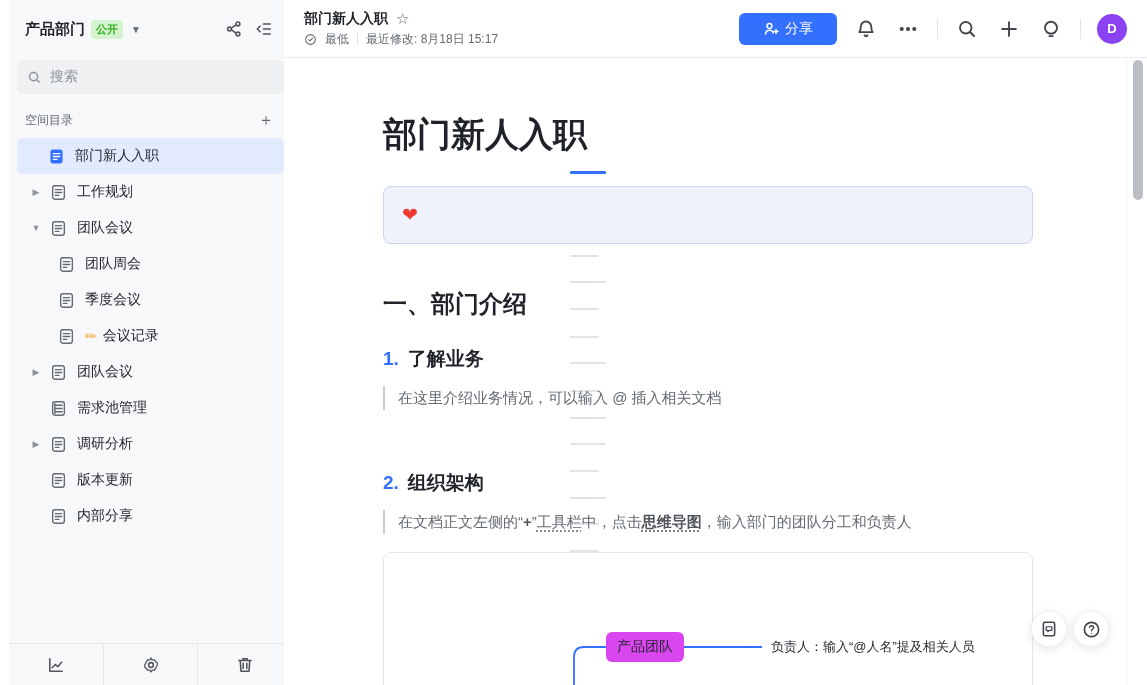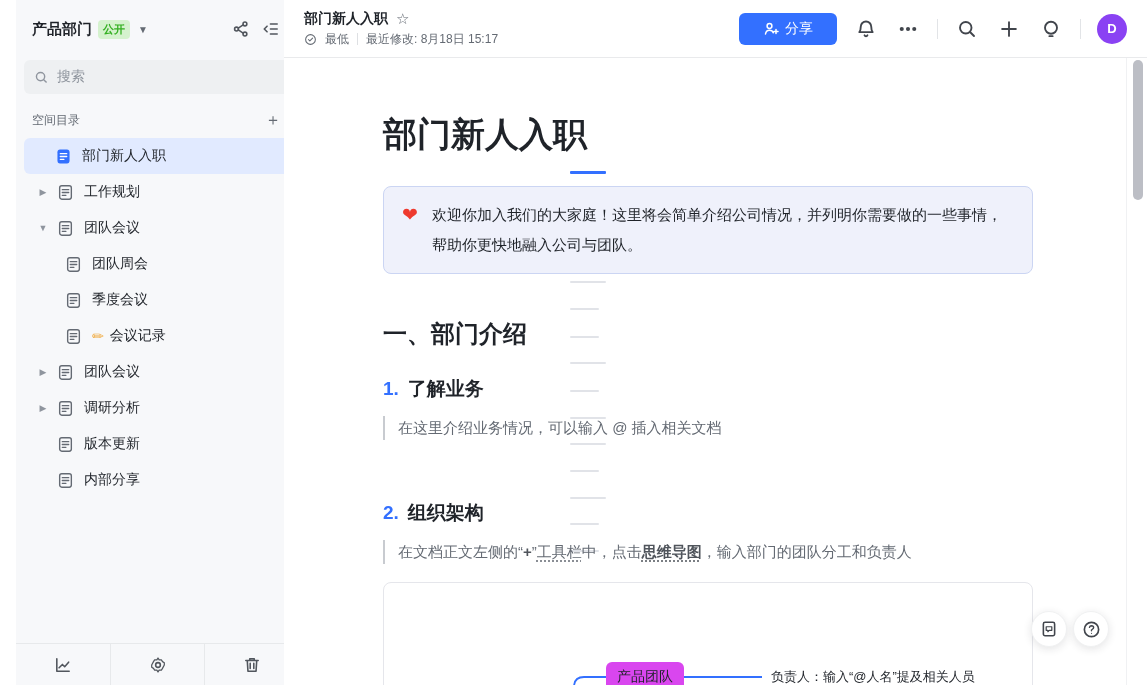--- a/index.html
+++ b/index.html
@@ -1,20 +1,20 @@
 <!DOCTYPE html>
 <html><head>
 <meta charset="utf-8">
 <style>
   * { margin:0; padding:0; box-sizing:border-box; }
   html,body { width:1147px; height:685px; overflow:hidden; }
   body { font-family:"Liberation Sans","DejaVu Sans",sans-serif; color:#1f2329; background:#fff; position:relative; }
 
   
-  .sidebar { position:absolute; left:16px; top:0; width:284px; height:685px; background:#f7f8fa; border-right:1px solid #e8eaec; display:flex; flex-direction:column; }
+  .sidebar { position:absolute; left:9px; top:0; width:284px; height:685px; background:#f7f8fa; border-right:1px solid #e8eaec; display:flex; flex-direction:column; }
   .sb-head { height:58px; display:flex; align-items:center; padding:0 16px; gap:6px; }
   .ws-name { font-size:15px; font-weight:700; color:#1f2329; }
   .ws-badge { background:#d5f2ce; color:#35b023; font-size:11px; padding:2px 5px; border-radius:4px; font-weight:600; }
   .ws-caret { color:#646a73; font-size:10px; margin-left:2px; }
   .sb-head .spacer { flex:1; }
   .hicon { width:24px; height:24px; display:flex; align-items:center; justify-content:center; border-radius:5px; cursor:pointer; }
   .hicon svg { stroke:#51565d; fill:none; stroke-width:1.4; stroke-linecap:round; stroke-linejoin:round; }
 
   .sb-search { margin:2px 8px 10px; height:34px; background:#eef0f2; border-radius:6px; display:flex; align-items:center; padding:0 10px; gap:8px; }
   .sb-search svg { stroke:#8f959e; fill:none; stroke-width:1.5; }
@@ -187,20 +187,30 @@
       <span class="arrow">▶</span>
       <span class="ticon">
           <svg width="17" height="17" viewBox="0 0 16 16">
             <rect x="2.5" y="1.7" width="11" height="12.6" rx="2"></rect>
             <path d="M5 5.3h6M5 8h6M5 10.7h3.4"></path>
           </svg>
         </span>
       <span class="lbl">团队会议</span>
     </div>
     <div class="trow">
+      <span class="arrow"></span>
+      <span class="ticon">
+          <svg width="17" height="17" viewBox="0 0 16 16">
+            <rect x="2.5" y="1.7" width="11" height="12.6" rx="2"></rect>
+            <path d="M4.6 5h6.8M4.6 8h6.8M4.6 11h6.8M4.6 3.2v9.6"></path>
+          </svg>
+        </span>
+      <span class="lbl">需求池管理</span>
+    </div>
+    <div class="trow">
       <span class="arrow">▶</span>
       <span class="ticon">
           <svg width="17" height="17" viewBox="0 0 16 16">
             <rect x="2.5" y="1.7" width="11" height="12.6" rx="2"></rect>
             <path d="M5 5.3h6M5 8h6M5 10.7h3.4"></path>
           </svg>
         </span>
       <span class="lbl">调研分析</span>
     </div>
     <div class="trow">
@@ -325,21 +335,20 @@
     <div class="oline" style="top:523px;width:29px;"></div>
     <div class="oline" style="top:550px;width:29px;"></div>
   </div>
 
   <div class="doc-scroll">
     <div class="doc-col">
       <h1 class="doc-title">部门新人入职</h1>
 
       <div class="callout">
         <span class="heart">❤</span>
-        <span class="ctext">欢迎你加入我们的大家庭！这里将会简单介绍公司情况，并列明你需要做的一些事情，帮助你更快地融入公司与团队。</span>
       </div>
 
       <h2 class="h2">一、部门介绍</h2>
 
       <div class="h3">
         <span class="num">1.</span>
         <span>了解业务</span>
       </div>
       <div class="quote"><span>在这里介绍业务情况，可以输入 @ 插入相关文档</span></div>
 

